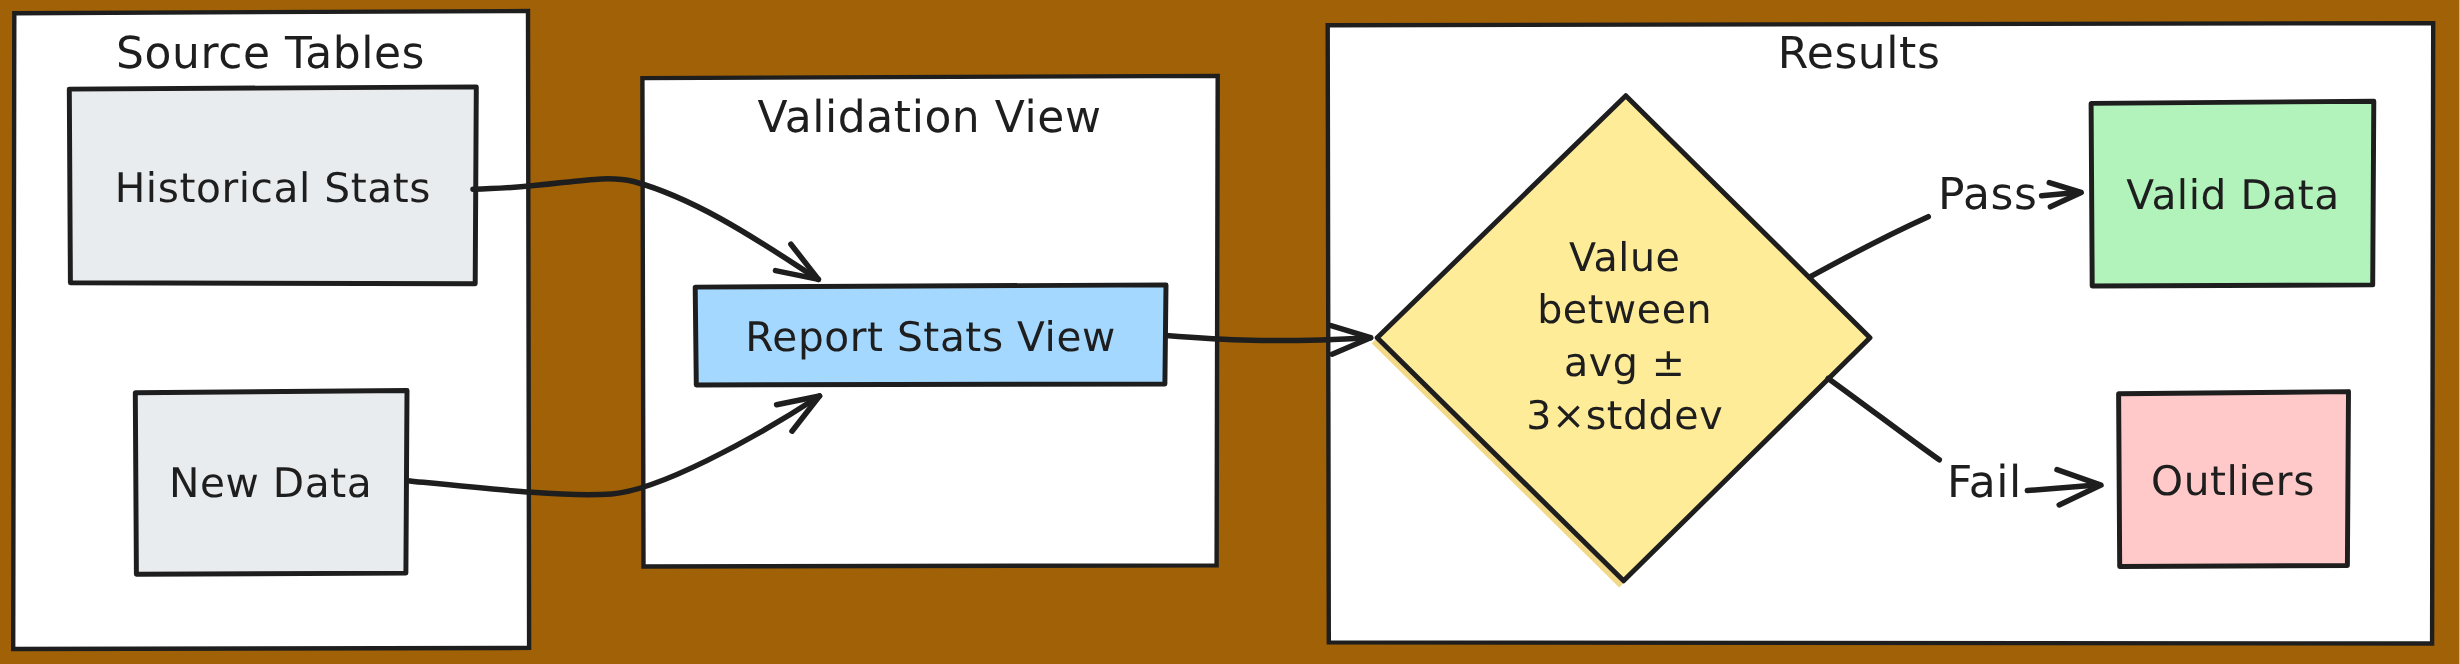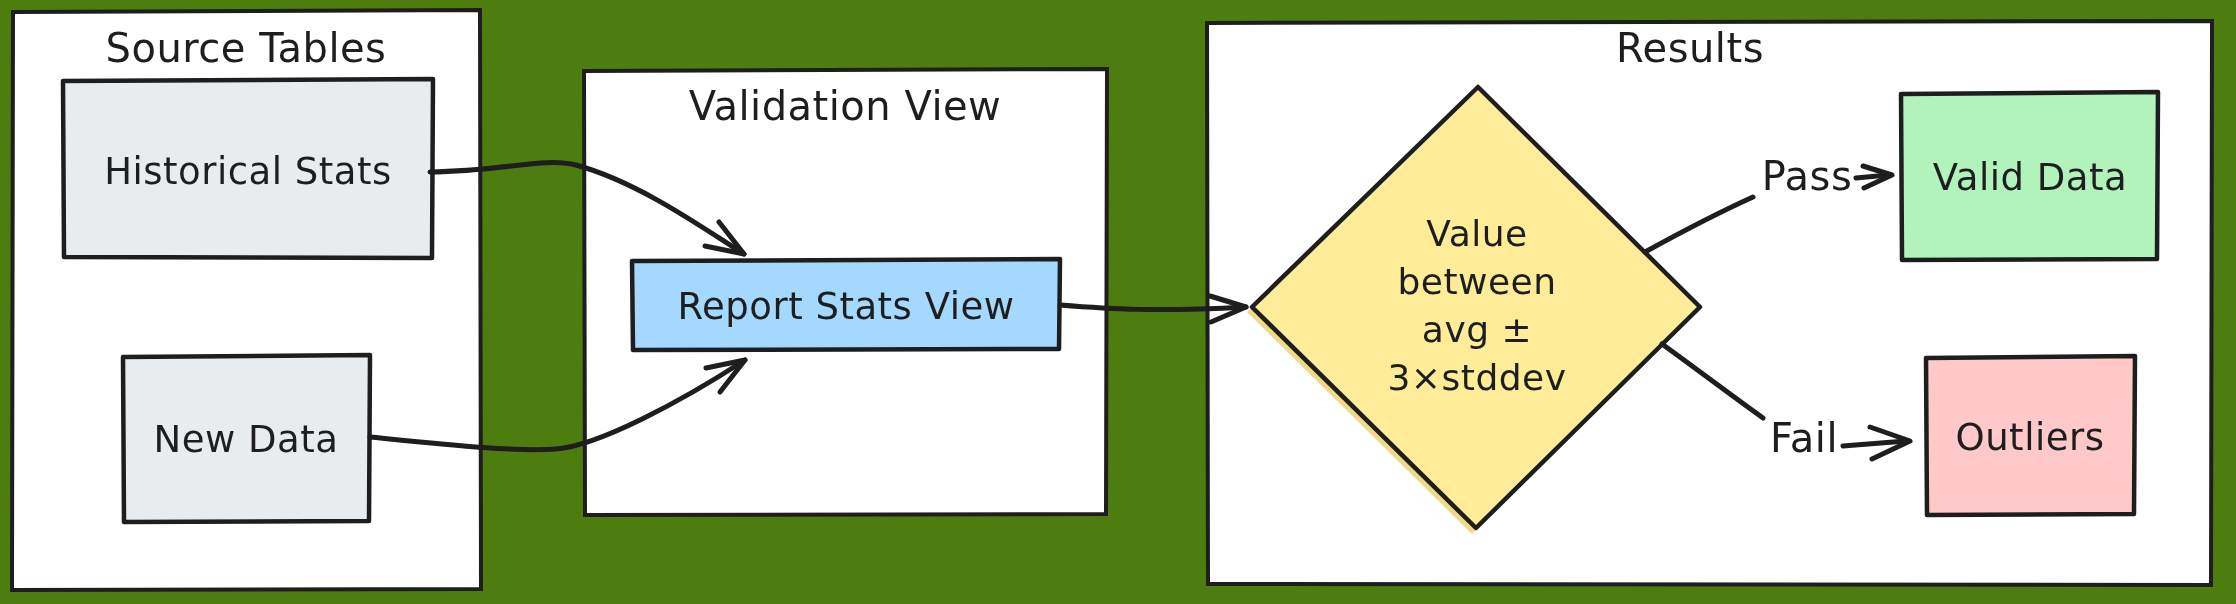--- a/index.html
+++ b/index.html
@@ -3,21 +3,21 @@
 <meta charset="utf-8">
 <style>
   html, body {
     margin: 0;
     padding: 0;
     background: #ffffff;
   }
   .canvas-wrap {
     width: 2236px;
     height: 604px;
-    background: #4d7c0f;
+    background: #a16207;
     overflow: hidden;
   }
   svg text {
     font-family: "DejaVu Sans", "Liberation Sans", sans-serif;
     font-weight: 500;
     letter-spacing: 0.5px;
   }
   .title-text  { font-size: 40px; }
   .node-text   { font-size: 37px; }
   .branch-text { font-size: 40px; }

